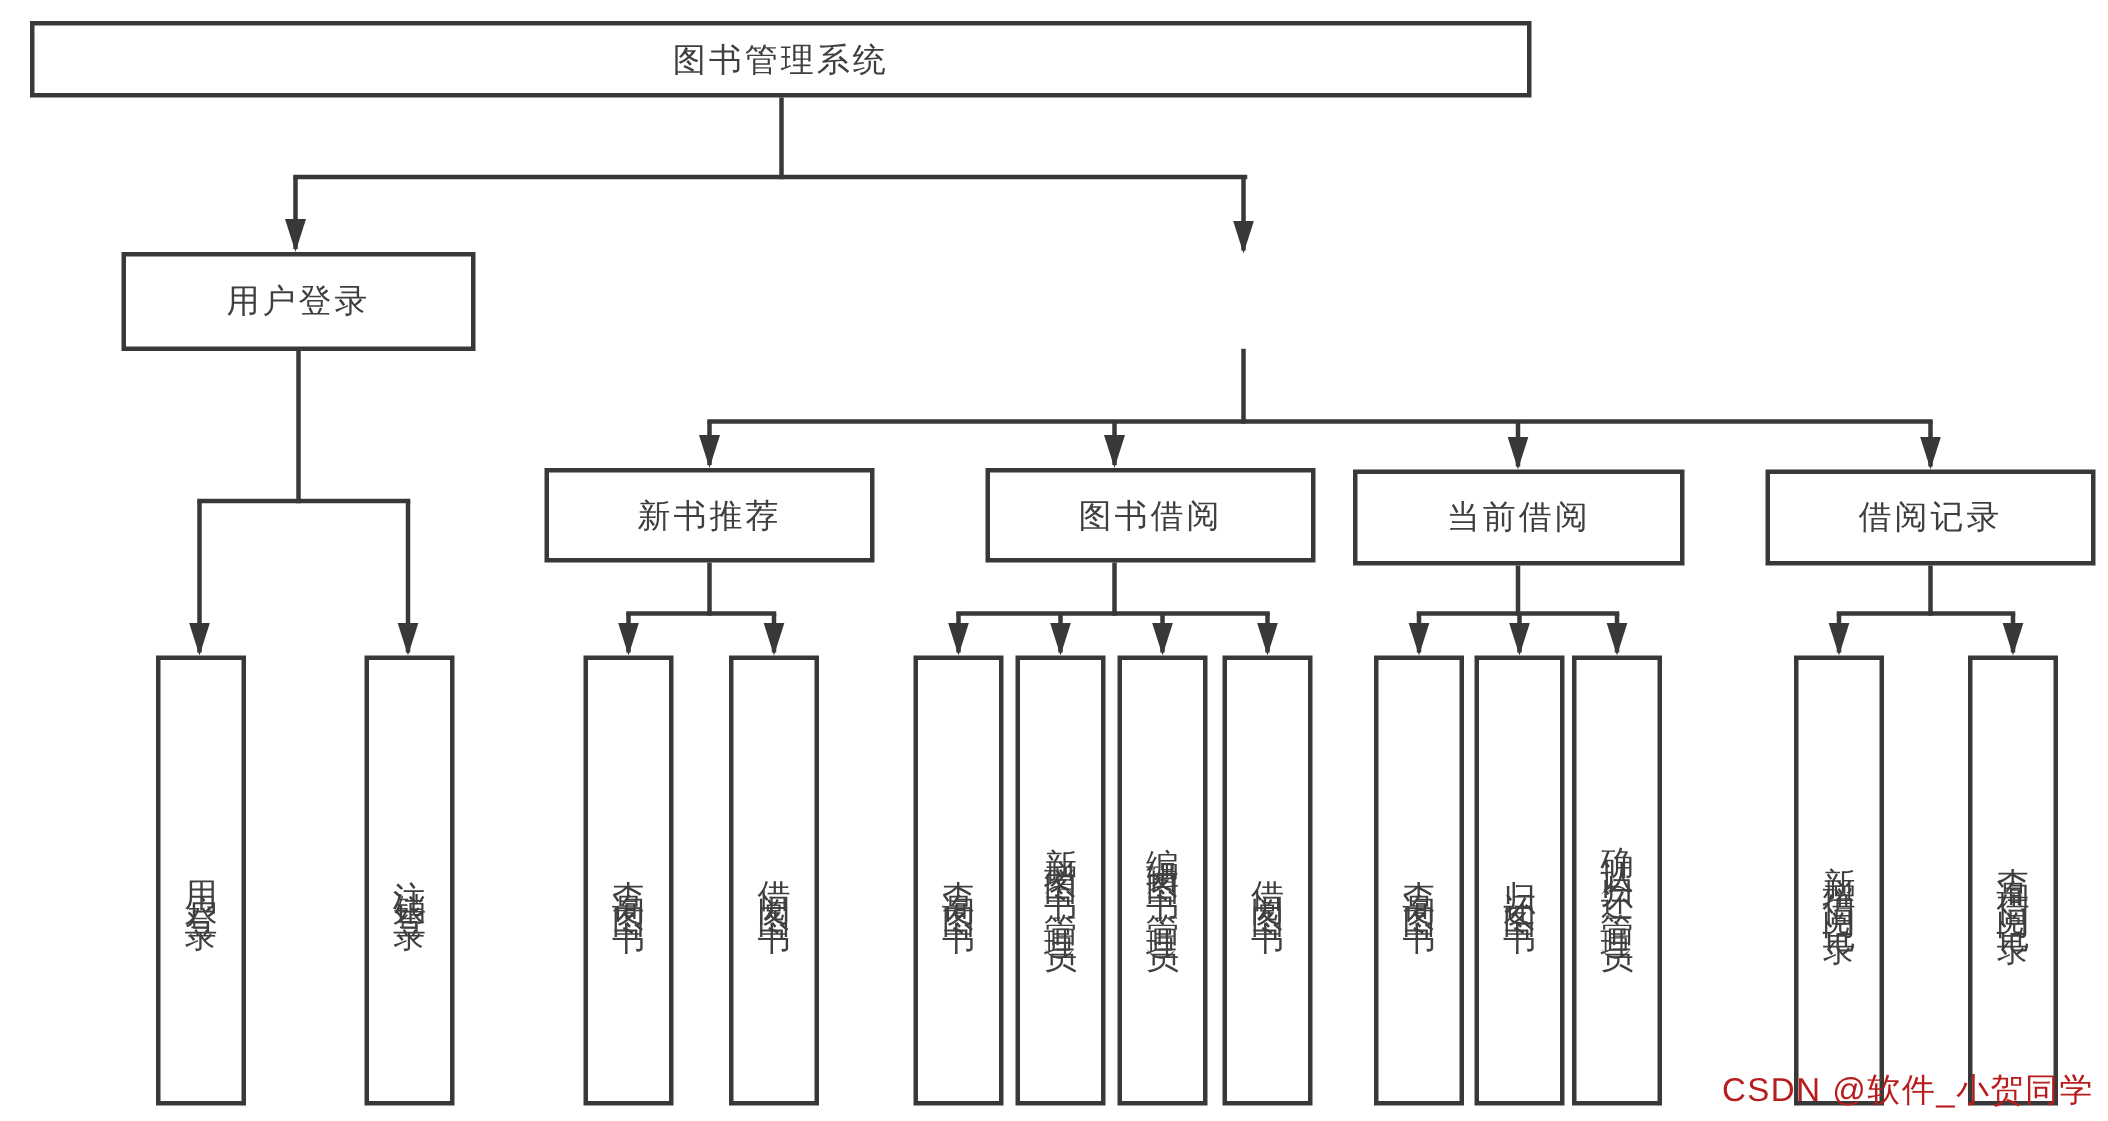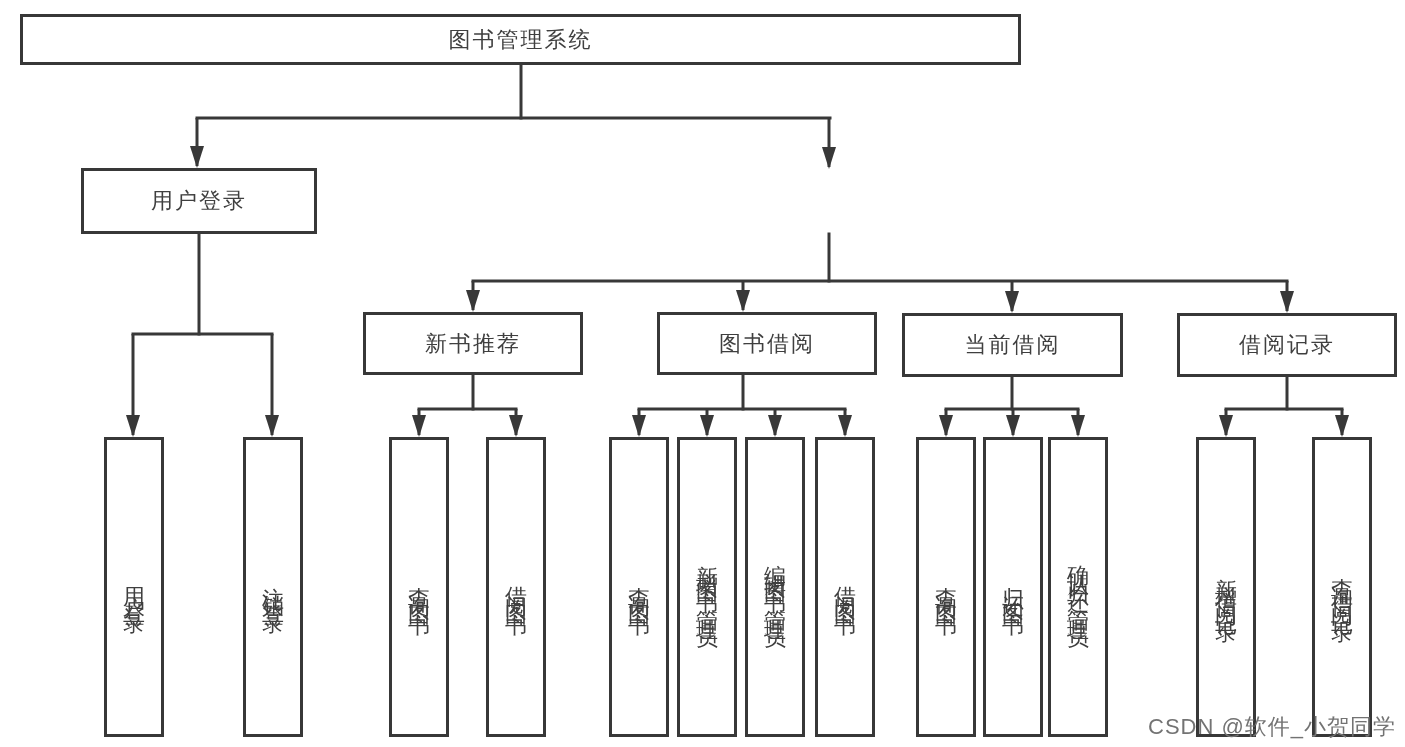--- a/index.html
+++ b/index.html
@@ -48,21 +48,21 @@
     text-orientation: mixed;
     letter-spacing: 9px;
     line-height: 1;
   }
   .watermark {
     position: absolute;
     left: 1148px;
     top: 712px;
     z-index: 5;
     font-size: 22px;
-    color: #737373;
+    color: #b91c1c;
     letter-spacing: 1px;
     white-space: nowrap;
   }
 </style>
 </head>
 <body>
 
 <div class="canvas">
 
   <svg class="connectors" width="1405" height="747">

